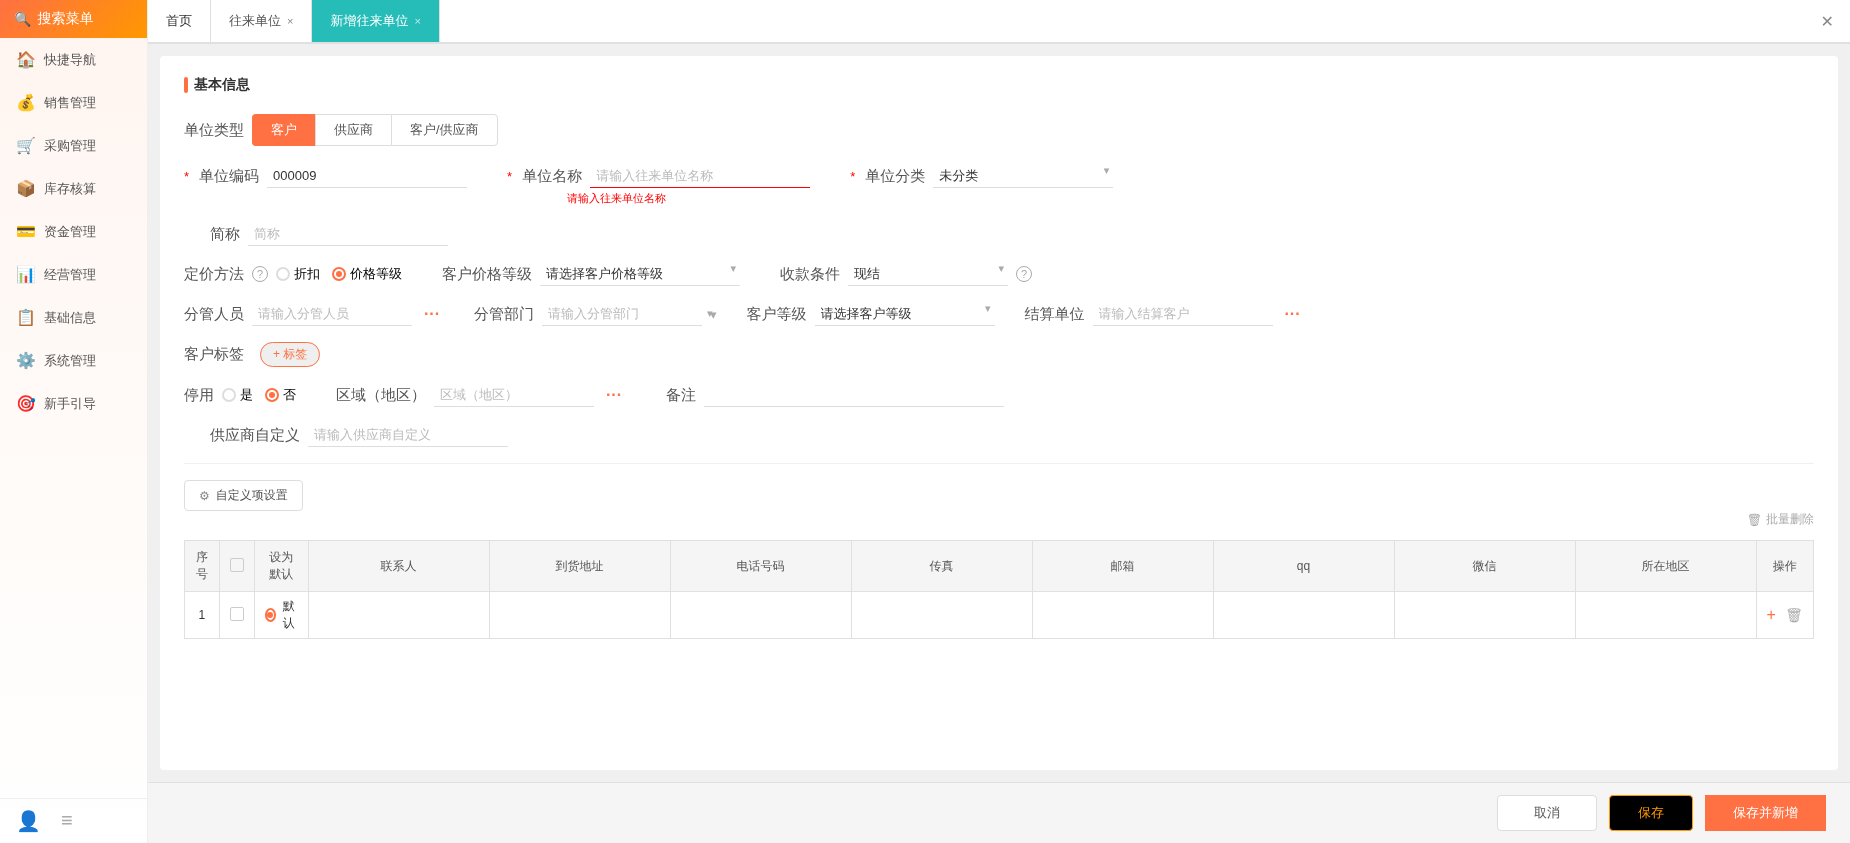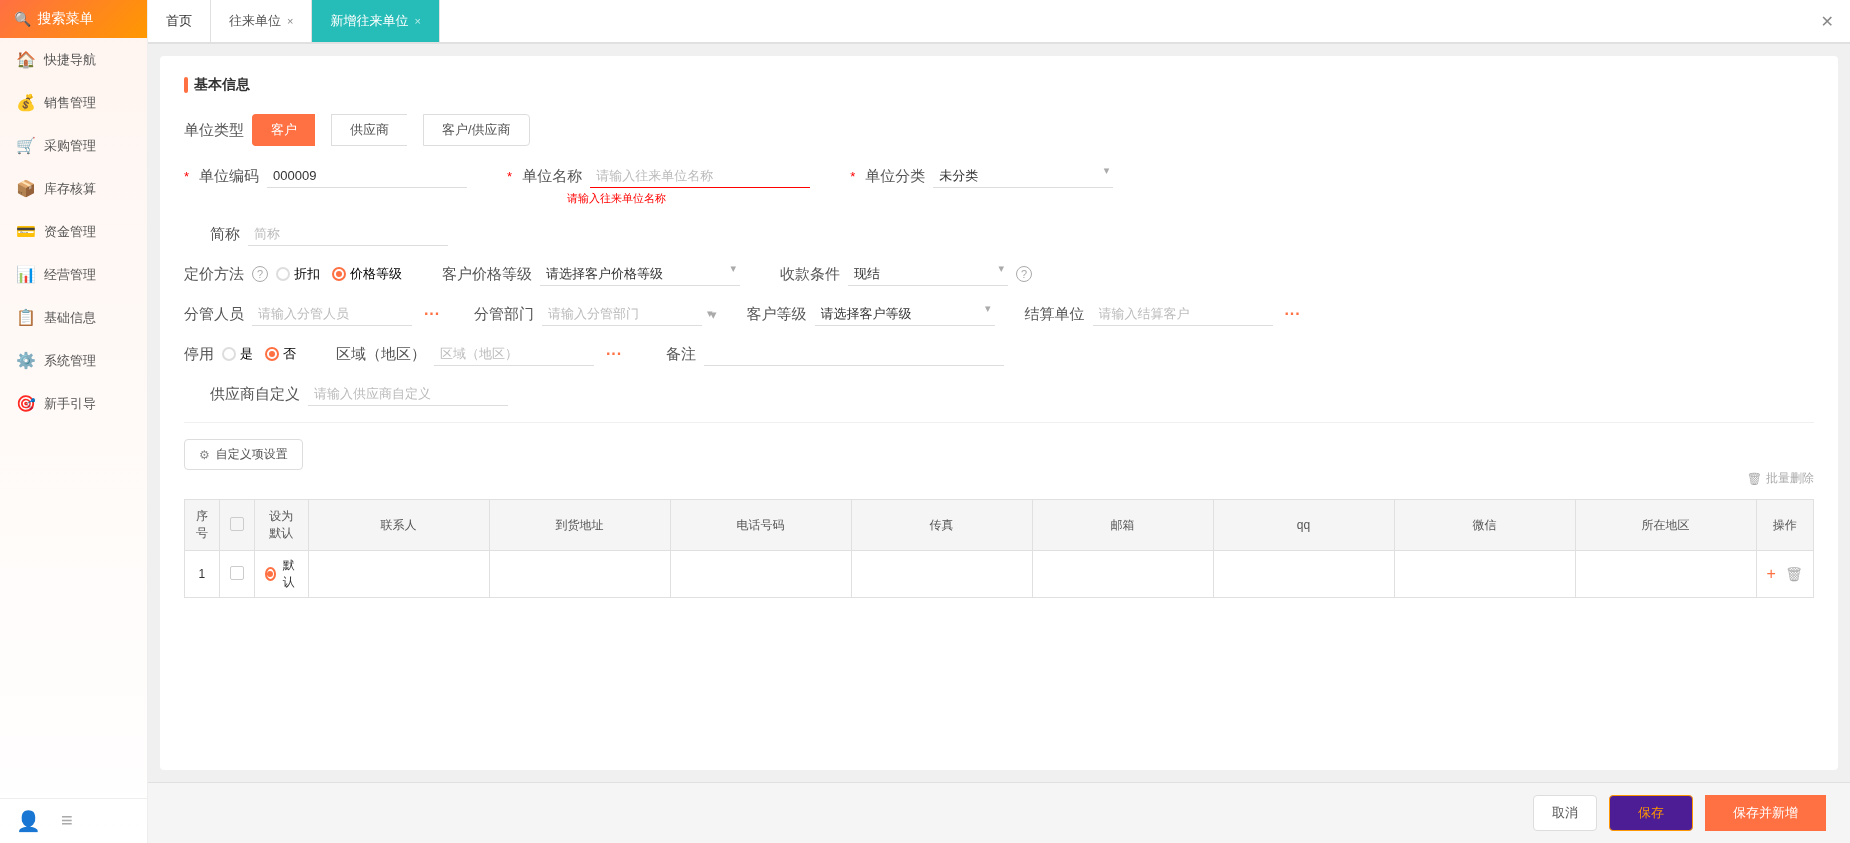--- a/index.html
+++ b/index.html
@@ -146,21 +146,21 @@
       min-width: 160px;
       color: #333;
     }
     .field-input.error { border-bottom-color: red; }
     .field-input::placeholder { color: #bbb; }
     .error-msg { color: red; font-size: 11px; margin-top: 2px; }
 
     
     .unit-type-group {
       display: flex;
-      gap: 16px;
+      gap: 0;
     }
     .unit-btn {
       padding: 6px 18px;
       border: 1px solid #ddd;
       background: white;
       cursor: pointer;
       font-size: 13px;
       color: #555;
     }
     .unit-btn.active {
@@ -298,32 +298,32 @@
     
     .bottom-bar {
       background: #f5f5f5;
       border-top: 1px solid #e0e0e0;
       padding: 12px 24px;
       display: flex;
       justify-content: flex-end;
       gap: 12px;
     }
     .btn-cancel {
-      padding: 8px 18px;
+      padding: 8px 36px;
       border: 1px solid #ddd;
       background: white;
       border-radius: 4px;
       cursor: pointer;
       font-size: 13px;
       color: #555;
     }
     .btn-save {
       padding: 8px 28px;
       border: 1px solid #ff9800;
-      background: #4c1d95;
+      background: #000000;
       border-radius: 4px;
       cursor: pointer;
       font-size: 13px;
       color: #ff9800;
     }
     .btn-save-new {
       padding: 8px 28px;
       background: #ff7043;
       border: none;
       border-radius: 0;
@@ -522,20 +522,26 @@
         </div>
       </div>
       <div class="form-field">
         <span class="field-label">结算单位</span>
         <input class="field-input" type="text" style="width: 180px;" placeholder="请输入结算客户">
         <span class="more-btn">···</span>
       </div>
     </div>
 
     
+    <div class="form-row" style="align-items:center;">
+      <div class="form-field">
+        <span class="field-label" style="margin-right:8px;">客户标签</span>
+        <button class="tag-btn">+ 标签</button>
+      </div>
+    </div>
 
     
     <div class="form-row" style="gap:40px; align-items:center;">
       <div class="form-field">
         <span class="field-label">停用</span>
         <div class="radio-group">
           <label class="radio-item">
             <div class="radio-circle"></div>
             <span>是</span>
           </label>

